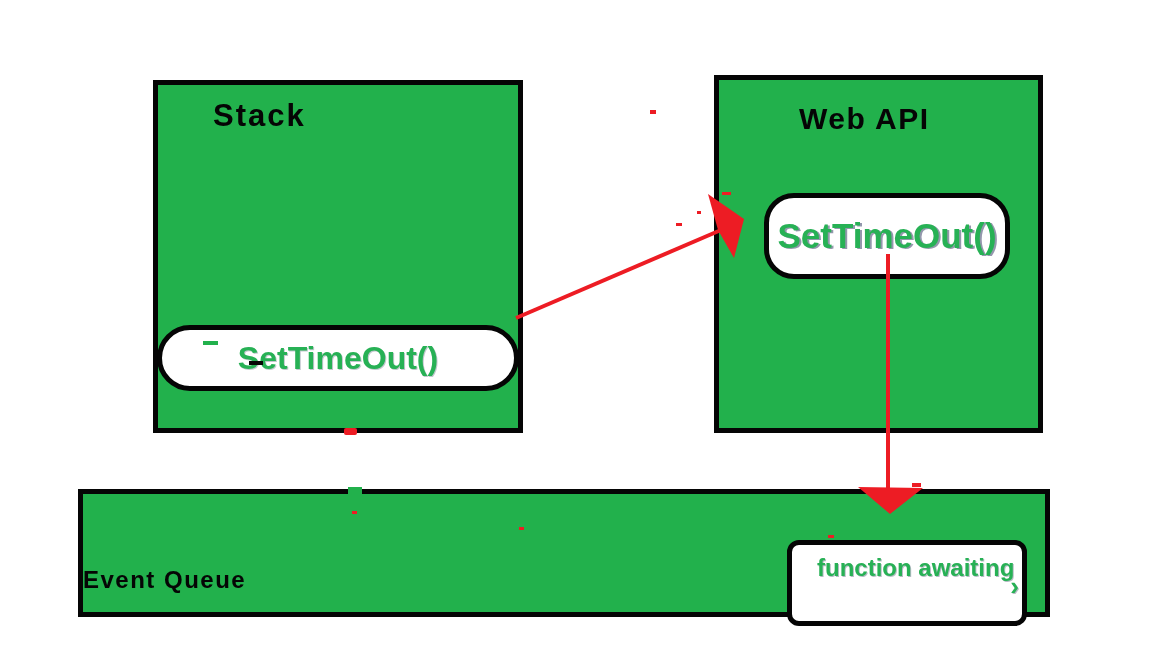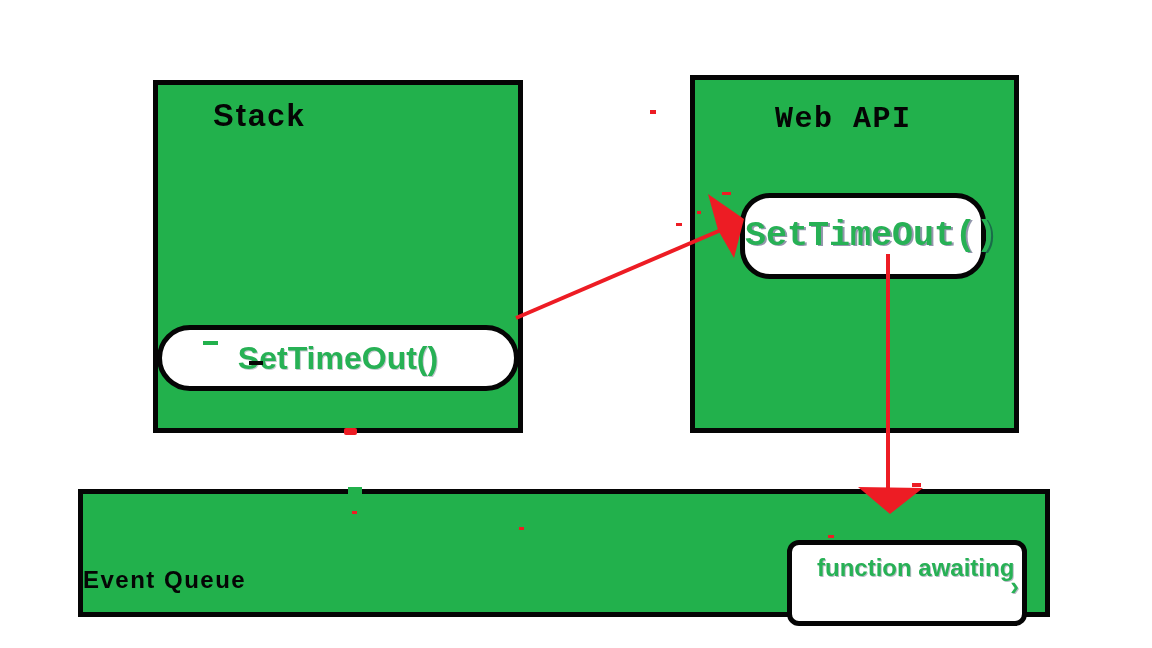--- a/index.html
+++ b/index.html
@@ -20,21 +20,21 @@
     background: var(--paper);
     overflow: hidden;
   }
 
   .box {
     position: absolute;
     background: var(--green);
     border: 5px solid var(--ink);
   }
   .box-stack   { left: 153px; top: 80px;  width: 370px; height: 353px; }
-  .box-webapi  { left: 690px; top: 75px;  width: 329px; height: 358px; font-family: Liberation Mono, monospace; }
+  .box-webapi  { left: 714px; top: 75px;  width: 329px; height: 358px; }
   .box-queue   { left: 78px;  top: 489px; width: 972px; height: 128px; }
 
   .box-title {
     position: absolute;
     color: var(--ink);
     font-weight: bold;
     letter-spacing: 1.5px;
     white-space: nowrap;
     text-align: center;
   }

